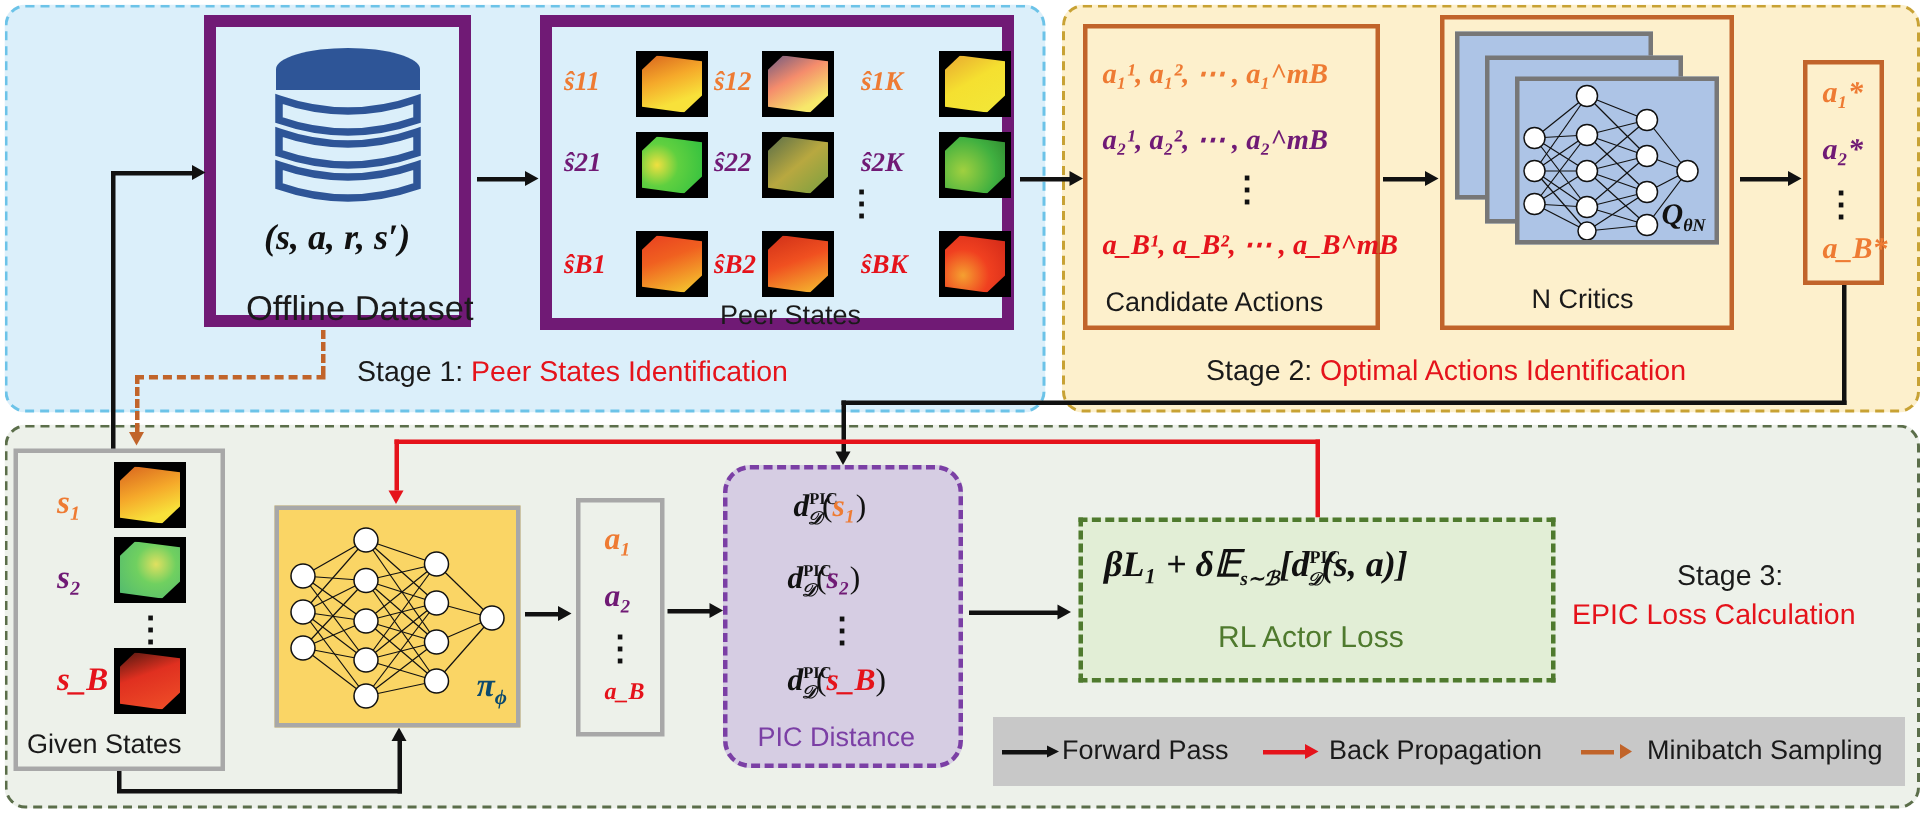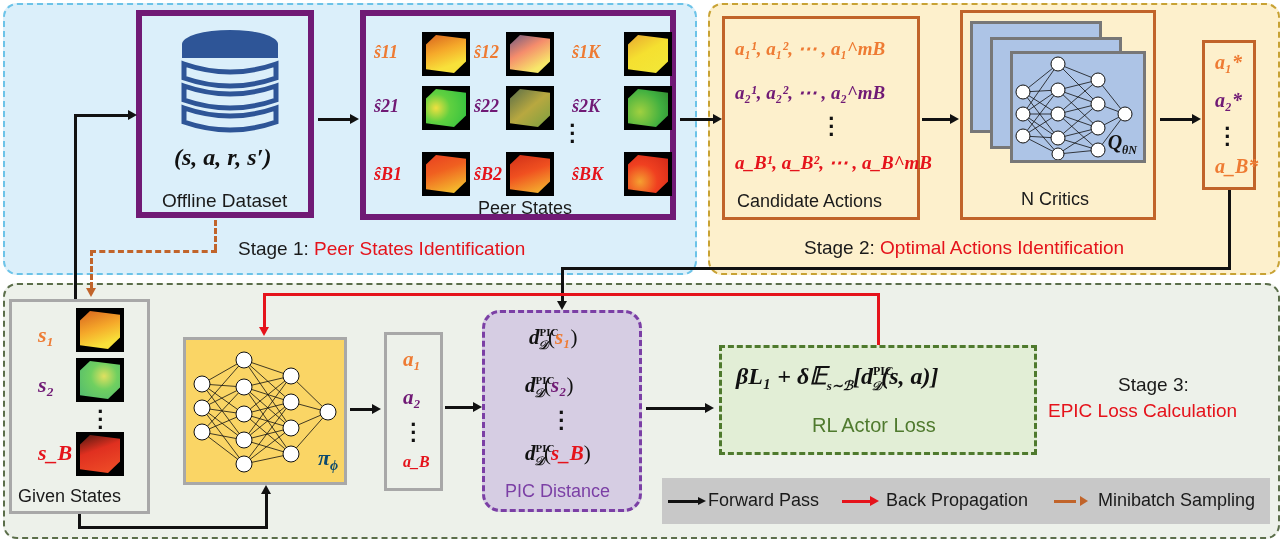--- a/index.html
+++ b/index.html
@@ -2,24 +2,24 @@
 <html><head>
 <meta charset="utf-8">
 <style>
   * { box-sizing: border-box; margin: 0; padding: 0; }
   body { width: 1284px; height: 543px; background: #ffffff; position: relative; overflow: hidden; font-family: "Liberation Sans", sans-serif; }
   .abs { position: absolute; }
   .stage { position: absolute; border-radius: 14px; }
   .stage1 { left: 3px; top: 3px; width: 694px; height: 272px; background: #dbeffa; border: 2px dashed #6cc3e8; }
   .stage2 { left: 708px; top: 3px; width: 572px; height: 272px; background: #fdf0cc; border: 2px dashed #c8a234; }
   .stage3 { left: 3px; top: 283px; width: 1277px; height: 256px; background: #edf1ea; border: 2px dashed #5b6e4a; }
-  .box-blue { position: absolute; border: 6px solid #701a75; background: #dbeffa; }
+  .box-blue { position: absolute; border: 8px solid #701a75; background: #dbeffa; }
   .box-orange { position: absolute; border: 3px solid #c1642a; background: #fdf0cc; }
   .box-gray { position: absolute; border: 3px solid #a8a8a8; }
-  .label { position: absolute; font-size: 19px; color: #1a1a1a; white-space: nowrap; }
+  .label { position: absolute; font-size: 23px; color: #1a1a1a; white-space: nowrap; }
   .math { font-family: "Liberation Serif", serif; font-weight: bold; font-style: italic; white-space: nowrap; position: absolute; }
   .orange { color: #ee7b33; }
   .green { color: #701a75; }
   .red { color: #e5131b; }
   .thumb { position: absolute; width: 48px; height: 44px; background: #000; overflow: hidden; }
   .thumb .hex { position: absolute; left: 4px; top: 3px; width: 40px; height: 38px; clip-path: polygon(25% 0, 100% 10%, 100% 70%, 70% 100%, 0 90%, 0 25%); }
   .stage-label { position: absolute; font-size: 19px; color: #1a1a1a; white-space: nowrap; }
   .stage-label .hl { color: #e5131b; }
   .line { position: absolute; background: #111; }
   .redline { position: absolute; background: #e5131b; }

